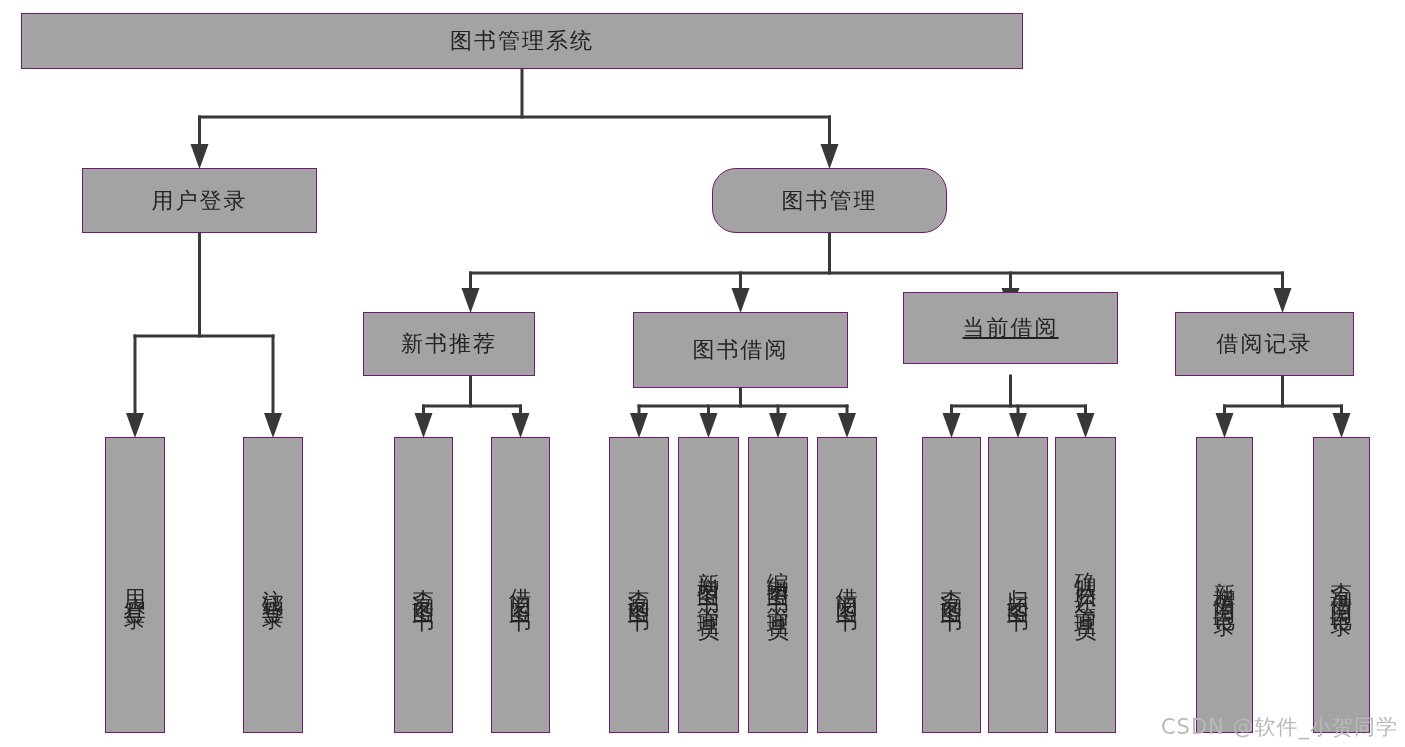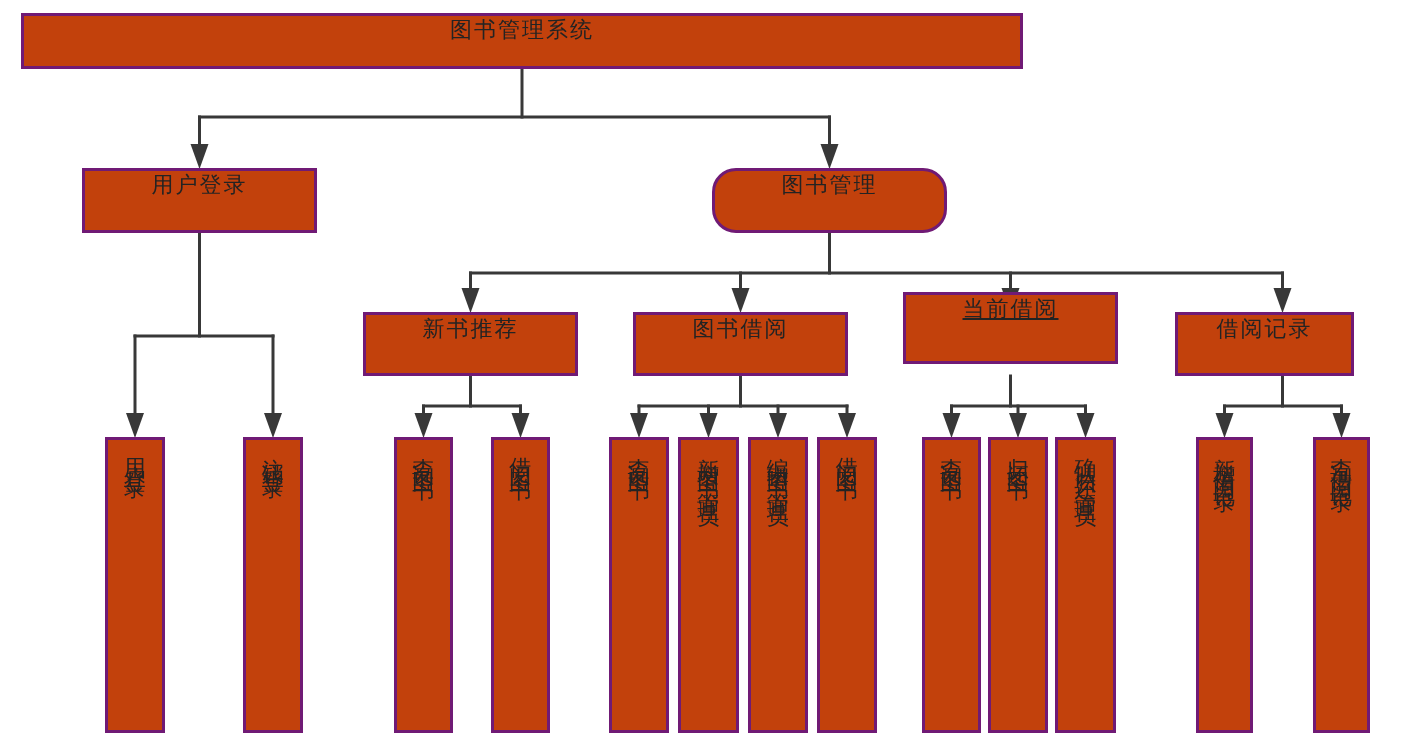--- a/index.html
+++ b/index.html
@@ -13,24 +13,24 @@
   }
   #connectors {
     position: absolute;
     left: 0; top: 0;
     width: 1405px; height: 747px;
     pointer-events: none;
   }
   .node {
     position: absolute;
     box-sizing: border-box;
-    border: 3px solid #701a75;
-    background: #c2410c;
+    border: 1px solid #701a75;
+    background: #a3a3a3;
     display: flex;
-    align-items: flex-start;
+    align-items: center;
     justify-content: center;
     color: #232323;
     font-size: 22px;
     line-height: 1.25;
   }
   .node.horz .node-label {
     letter-spacing: 2px;
     white-space: nowrap;
   }
   .node.vert .node-label {
@@ -102,33 +102,34 @@
       <line x1="1085.5" y1="406" x2="1085.5" y2="418" stroke="#383838" stroke-width="3" stroke-linecap="square"></line>
       <polygon points="1076.5,413 1094.5,413 1085.5,438" fill="#383838"></polygon>
       <line x1="1282.5" y1="376" x2="1282.5" y2="406" stroke="#383838" stroke-width="3" stroke-linecap="square"></line>
       <line x1="1224.5" y1="406" x2="1341.5" y2="406" stroke="#383838" stroke-width="3" stroke-linecap="square"></line>
       <line x1="1224.5" y1="406" x2="1224.5" y2="418" stroke="#383838" stroke-width="3" stroke-linecap="square"></line>
       <polygon points="1215.5,413 1233.5,413 1224.5,438" fill="#383838"></polygon>
       <line x1="1341.5" y1="406" x2="1341.5" y2="418" stroke="#383838" stroke-width="3" stroke-linecap="square"></line>
       <polygon points="1332.5,413 1350.5,413 1341.5,438" fill="#383838"></polygon>
     </svg>
 
+  <div id="watermark">CSDN @软件_小贺同学</div>
 <div class="node horz" style="left: 21px; top: 13px; width: 1002px; height: 56px;">
       <span class="node-label">图书管理系统</span>
     </div>
     <div class="node horz" style="left: 82px; top: 168px; width: 235px; height: 65px;">
       <span class="node-label">用户登录</span>
     </div>
     <div class="node horz" style="left: 712px; top: 168px; width: 235px; height: 65px; border-radius: 24px;">
       <span class="node-label">图书管理</span>
     </div>
-    <div class="node horz" style="left: 363px; top: 312px; width: 215px; height: 64px;">
+    <div class="node horz" style="left: 363px; top: 312px; width: 172px; height: 64px;">
       <span class="node-label">新书推荐</span>
     </div>
-    <div class="node horz" style="left: 633px; top: 312px; width: 215px; height: 64px;">
+    <div class="node horz" style="left: 633px; top: 312px; width: 215px; height: 76px;">
       <span class="node-label">图书借阅</span>
     </div>
     <div class="node horz" style="left: 903px; top: 292px; width: 215px; height: 72px; text-decoration: underline;">
       <span class="node-label">当前借阅</span>
     </div>
     <div class="node horz" style="left: 1175px; top: 312px; width: 179px; height: 64px;">
       <span class="node-label">借阅记录</span>
     </div>
     <div class="node vert" style="left: 105px; top: 437px; width: 60px; height: 296px;">
       <span class="node-label">用户登录</span>

